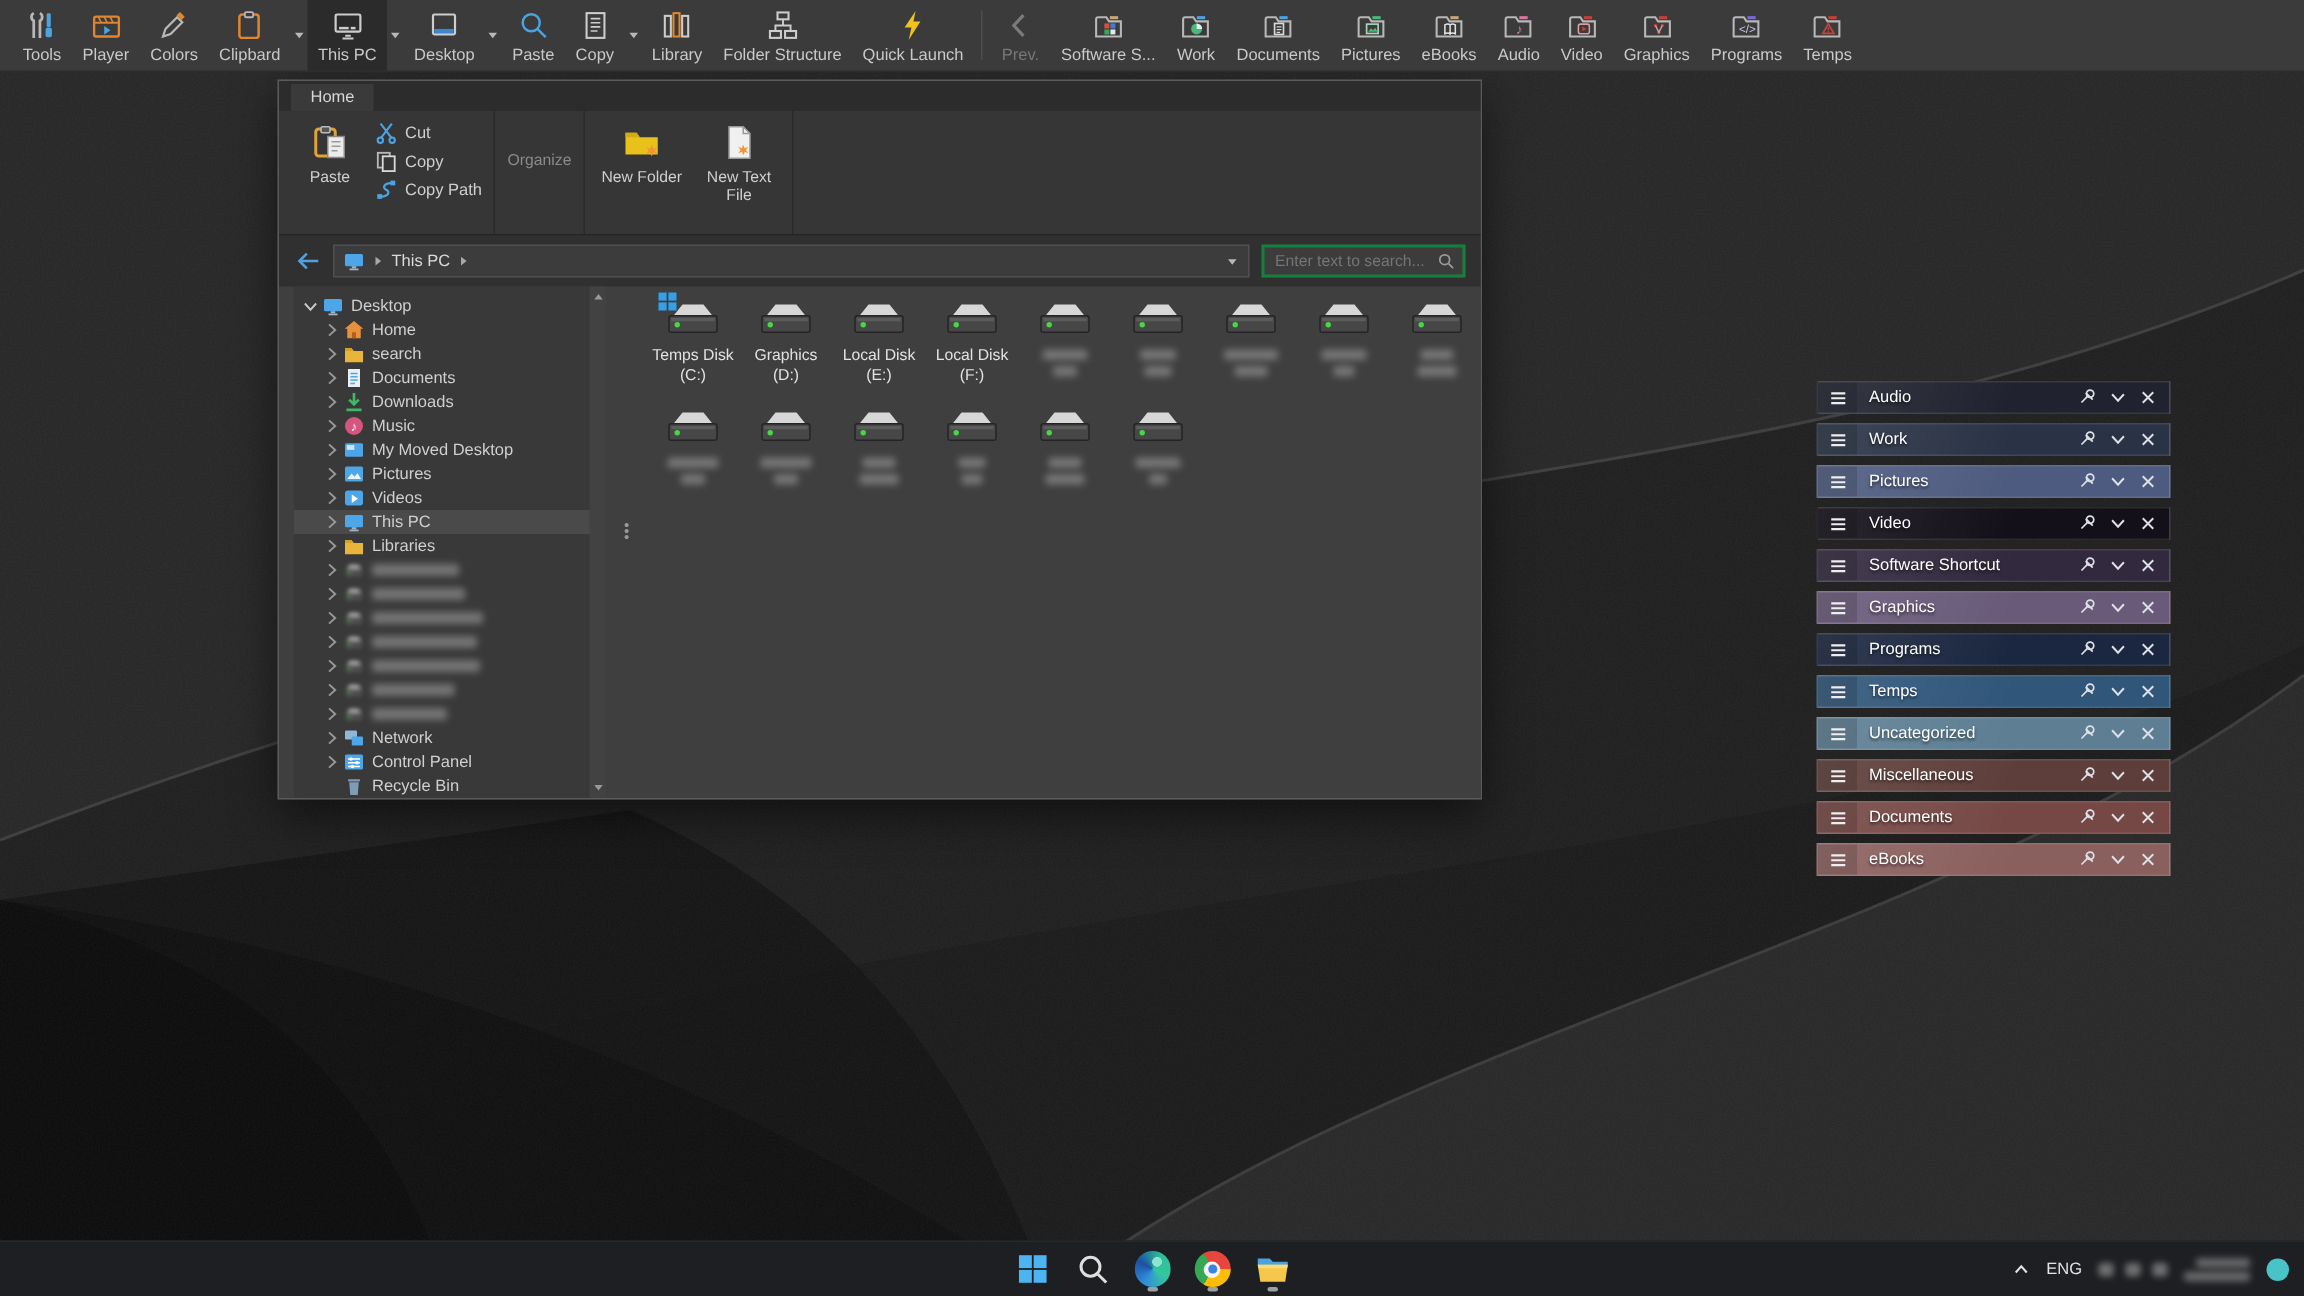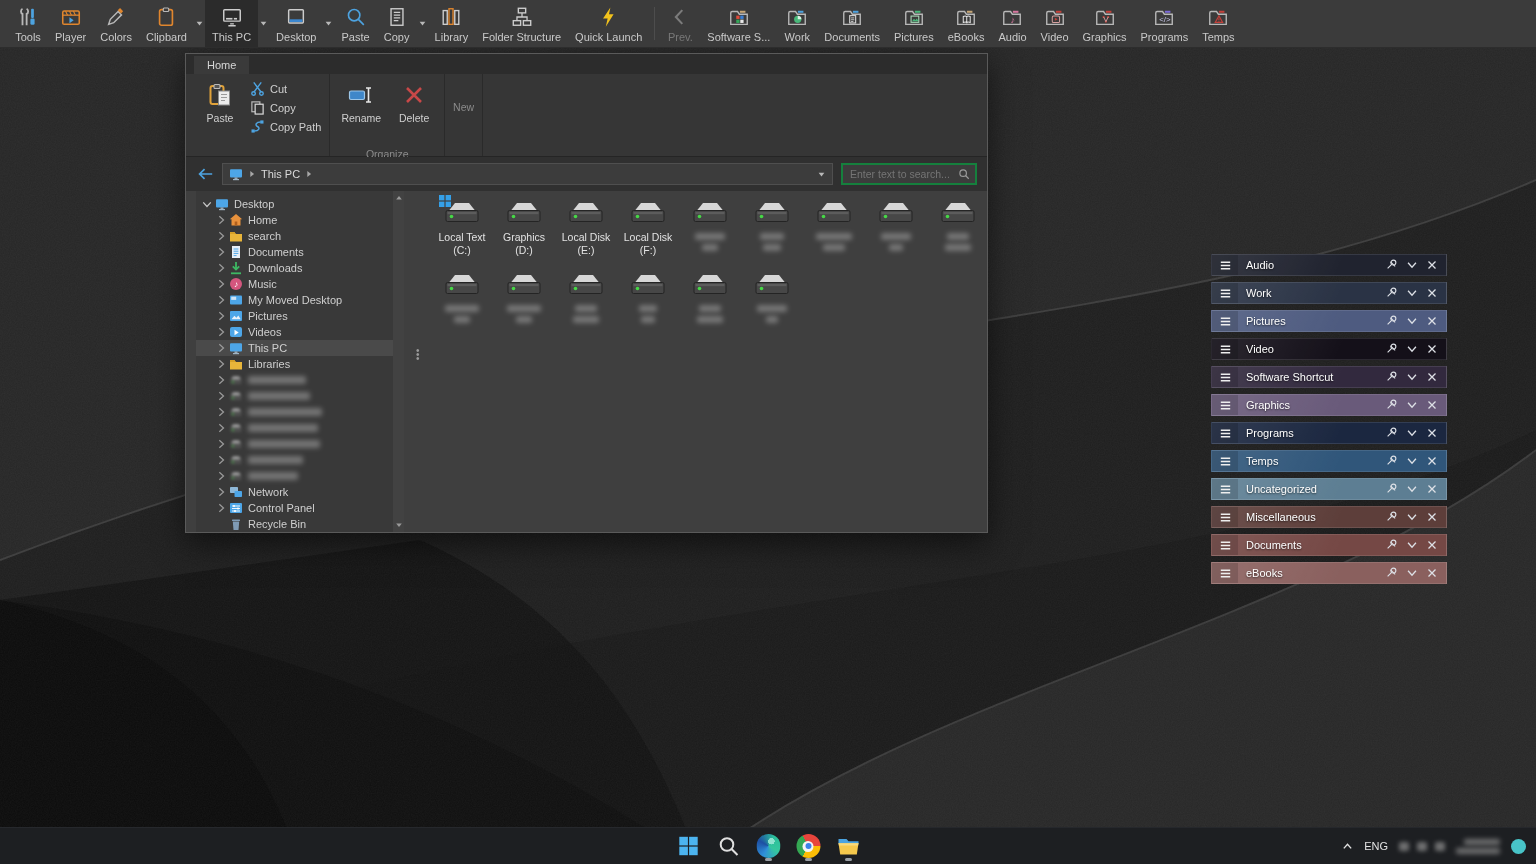--- a/index.html
+++ b/index.html
@@ -449,43 +449,46 @@
                   </svg>
                 </span>
               <span>Copy Path</span>
             </div>
           </div>
         </div>
         <div class="rgroup-name">Clipboard</div>
       </div>
 
       <div class="rgroup">
+        <div class="rgroup-name">Organize</div>
+      </div>
+
+      <div class="rgroup">
         <div class="rgroup-body">
           <div class="bigbtn">
             <span class="bic">
                 <svg viewBox="0 0 26 24" width="26" height="24">
-                  <rect x="1.5" y="8" width="15" height="8.5" rx="1.5" fill="#3f87c9" stroke="#9cc6e8" stroke-width="1.2"></rect>
-                  <path d="M20.5 5v14M18 5h5M18 19h5" stroke="#e8e8e8" stroke-width="1.6" fill="none"></path>
-                </svg>
-              </span>
-            <span>Rename</span>
-          </div>
-          <div class="bigbtn">
+                  <path d="M2 5.5h7.5l2 3H23.5V20H2z" fill="#e8c21a"></path>
+                  <path d="M2 5.5h7.5l2 3H2z" fill="#d2ac10"></path>
+                  <path d="M19.5 13.5l1.1 2.7 2.7-1.1-1.8 2.3 1.8 2.3-2.7-1.1-1.1 2.7-1.1-2.7-2.7 1.1 1.8-2.3-1.8-2.3 2.7 1.1z" fill="#f09830"></path>
+                </svg>
+              </span>
+            <span>New Folder</span>
+          </div>
+          <div class="bigbtn" style="max-width:54px;">
             <span class="bic">
                 <svg viewBox="0 0 24 24" width="24" height="24">
-                  <path d="M5 5l14 14M19 5L5 19" stroke="#c84848" stroke-width="2.6"></path>
-                </svg>
-              </span>
-            <span>Delete</span>
-          </div>
-        </div>
-        <div class="rgroup-name">Organize</div>
-      </div>
-
-      <div class="rgroup">
+                  <path d="M5 1.5h9.5L19 6v16.5H5z" fill="#f0f0f0" stroke="#999"></path>
+                  <path d="M14.5 1.5V6H19" fill="none" stroke="#999"></path>
+                  <path d="M14.5 13.5l1 2.4 2.4-1-1.6 2.1 1.6 2.1-2.4-1-1 2.4-1-2.4-2.4 1 1.6-2.1-1.6-2.1 2.4 1z" fill="#f09830"></path>
+                </svg>
+              </span>
+            <span>New Text File</span>
+          </div>
+        </div>
         <div class="rgroup-name">New</div>
       </div>
     </div>
 
     <div class="addressrow">
       <span class="backbtn">
           <svg viewBox="0 0 20 20">
             <path d="M18 10H4M9.5 4.5L4 10l5.5 5.5" stroke="#4da3e0" stroke-width="1.9" fill="none"></path>
           </svg>
         </span>
@@ -857,21 +860,21 @@
                 </svg>
                 <span class="osbadge">
                   <svg viewBox="0 0 14 14">
                     <rect x="1" y="1" width="5.4" height="5.4" fill="#35a0e8"></rect>
                     <rect x="7.6" y="1" width="5.4" height="5.4" fill="#35a0e8"></rect>
                     <rect x="1" y="7.6" width="5.4" height="5.4" fill="#35a0e8"></rect>
                     <rect x="7.6" y="7.6" width="5.4" height="5.4" fill="#35a0e8"></rect>
                   </svg>
                 </span>
               </span>
-              <span class="dlabel">Local Text (C:)</span>
+              <span class="dlabel">Temps Disk (C:)</span>
             </div>
             <div class="drive">
               <span class="dicon">
                 <svg viewBox="0 0 40 26">
                   <path d="M7 10.5L13 3h14l6 7.5z" fill="#d7d7d7"></path>
                   <rect x="4" y="10.5" width="32" height="11" rx="1.5" fill="#474747" stroke="#242424"></rect>
                   <rect x="5.5" y="12" width="29" height="2.2" fill="#5c5c5c"></rect>
                   <circle cx="9.5" cy="16.5" r="1.8" fill="#46d846"></circle>
                 </svg>
               </span>

